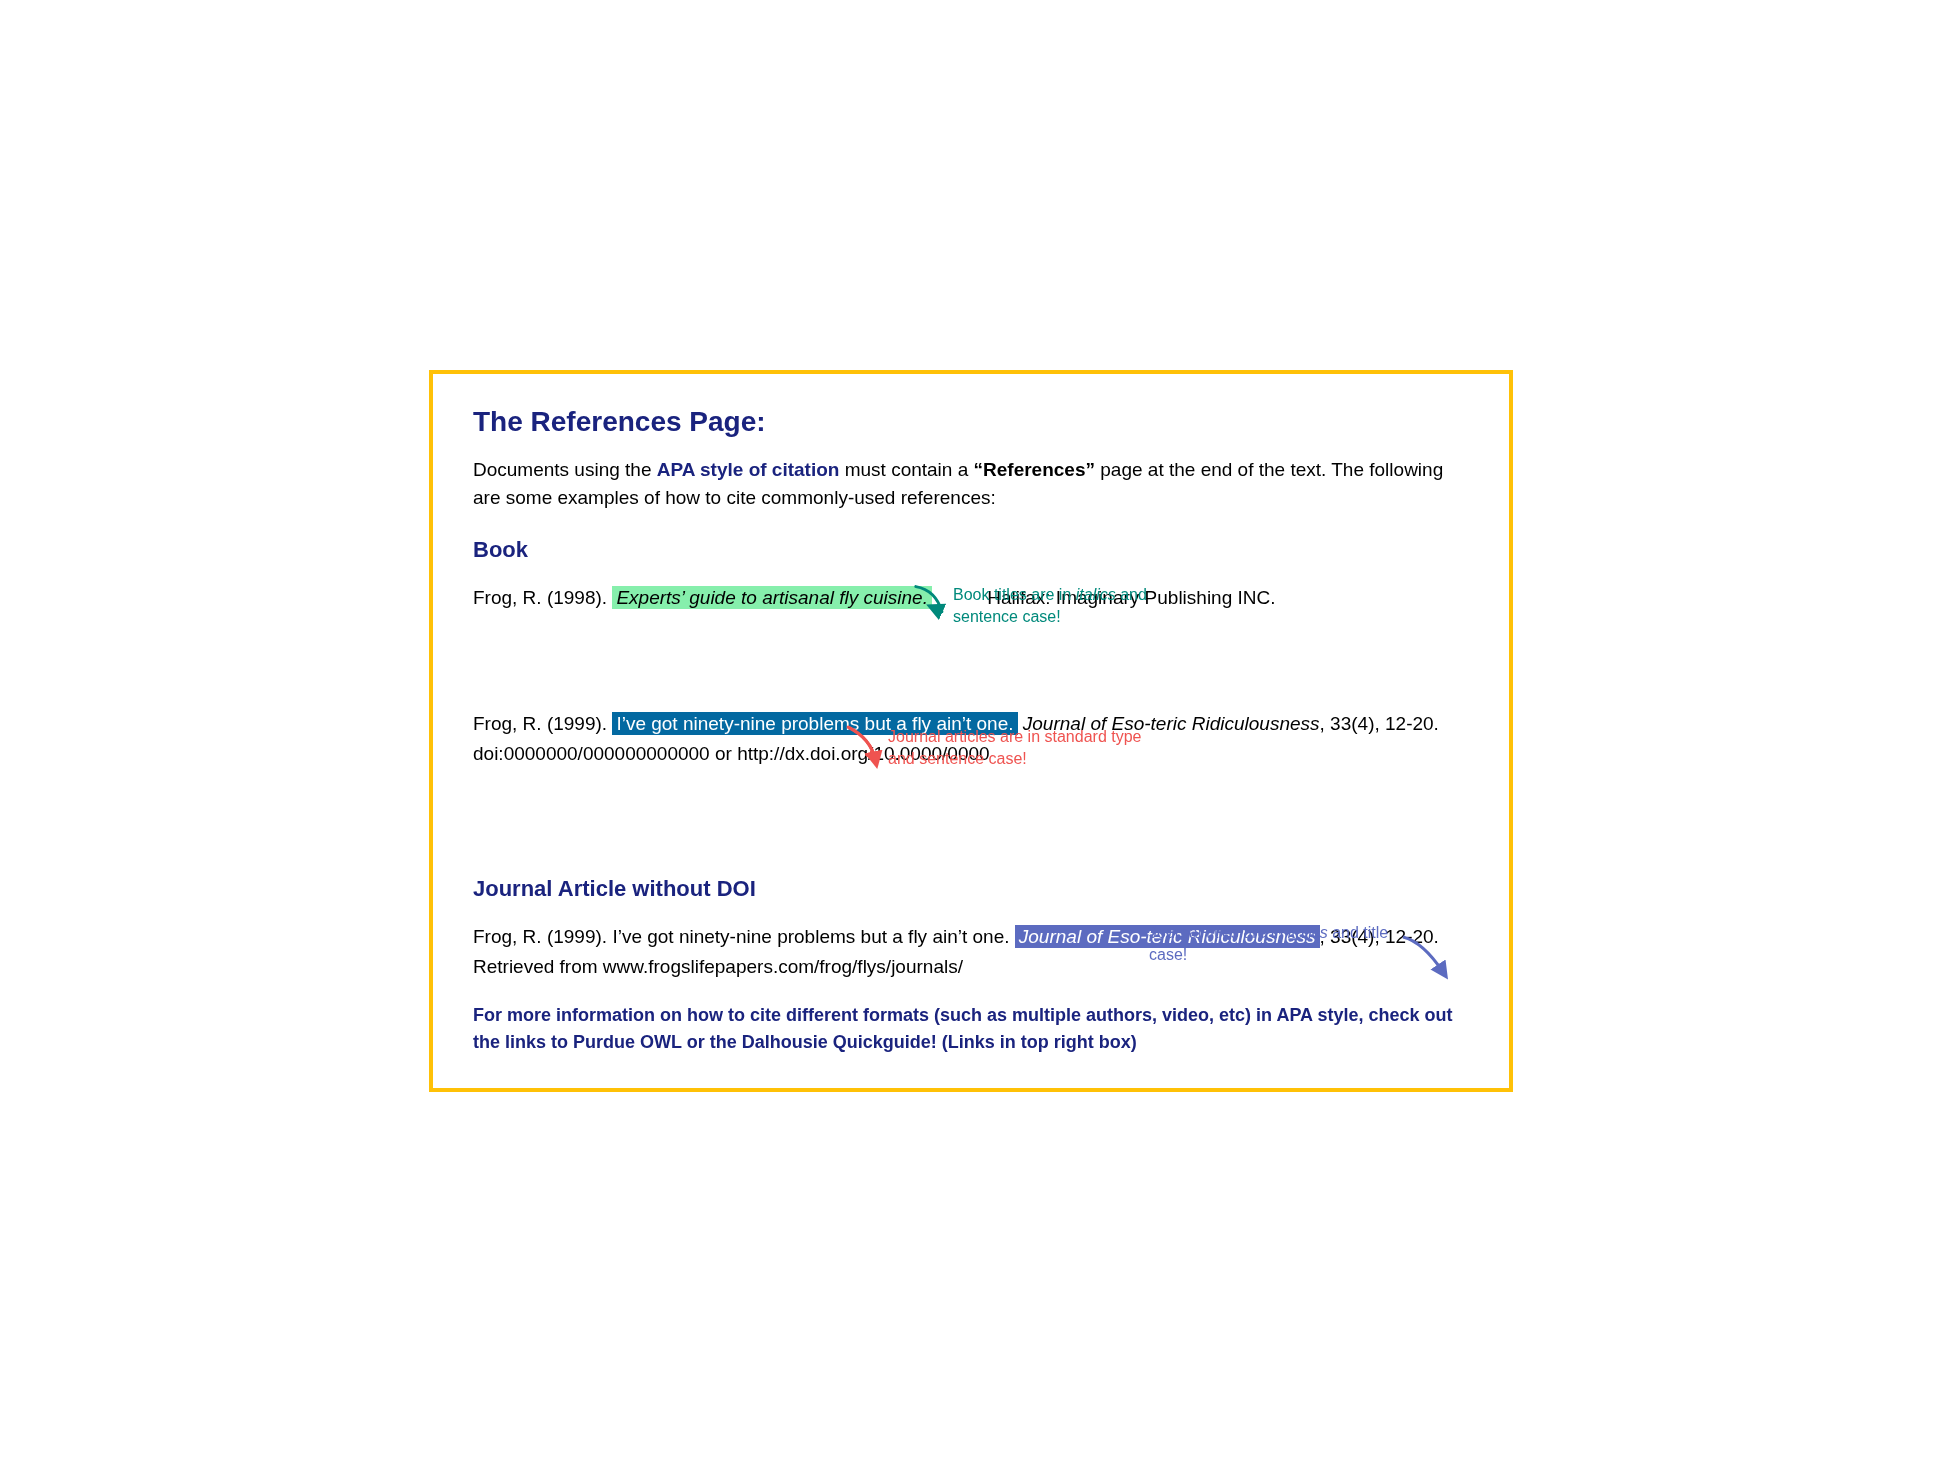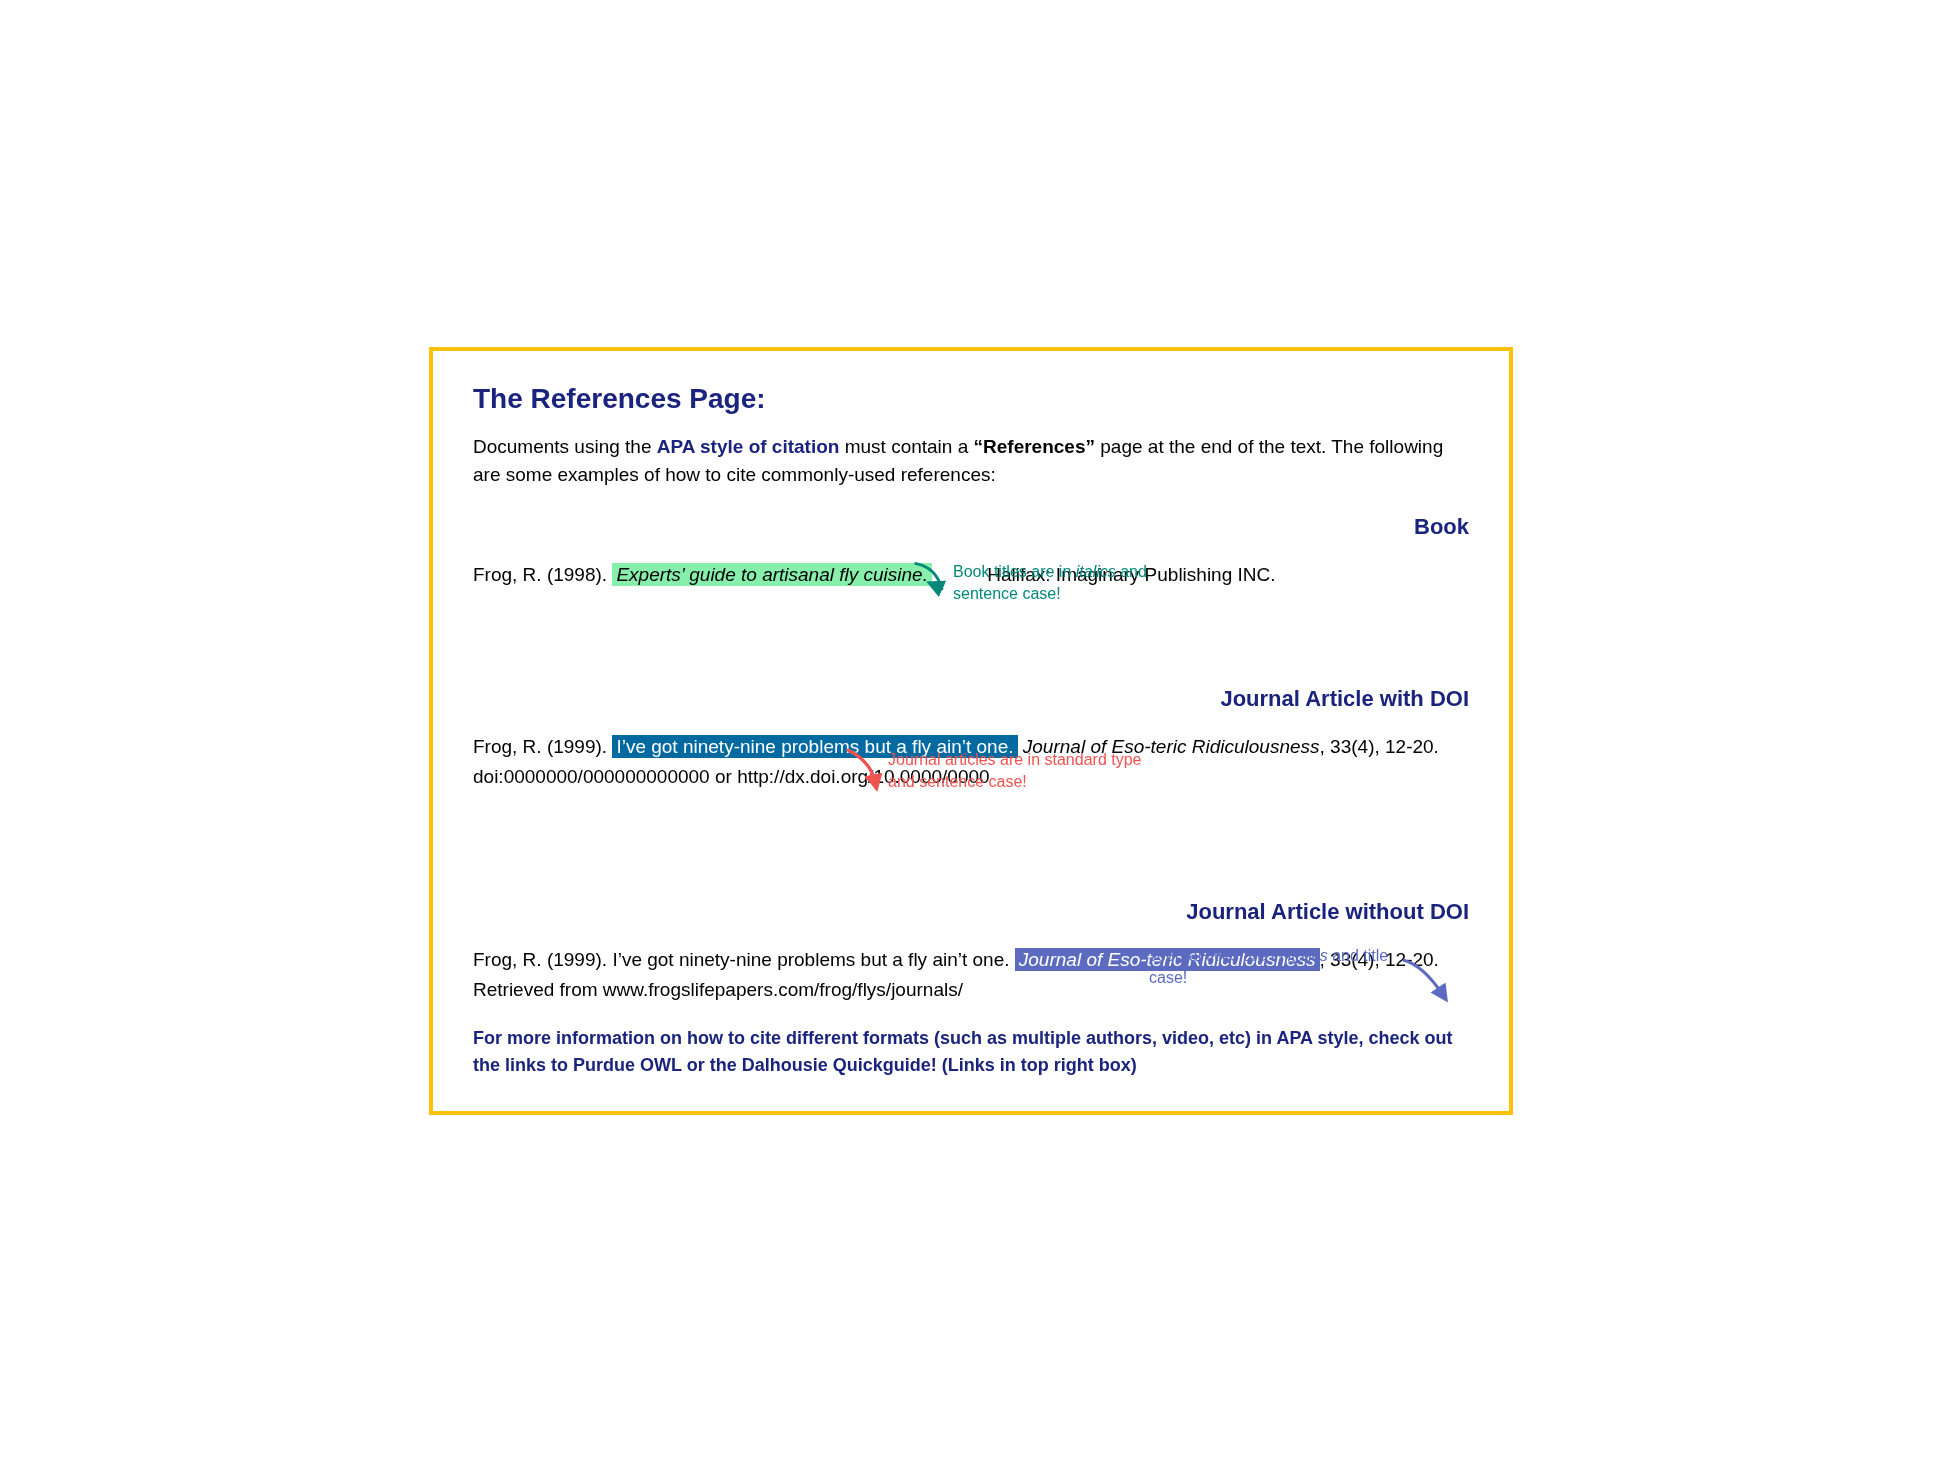--- a/index.html
+++ b/index.html
@@ -46,21 +46,21 @@
 
     .intro-text .bold-black {
       font-weight: bold;
       color: #000;
     }
 
     .section-heading {
       font-size: 22px;
       font-weight: bold;
       color: #1a237e;
-      text-align: right;
+      text-align: left;
       margin-bottom: 20px;
     }
 
     .highlight-teal {
       background-color: #86efac;
       color: #000;
       font-style: italic;
       padding: 1px 4px;
     }
 
@@ -145,21 +145,20 @@
             </marker>
           </defs>
         </svg>
         <div style="color:#00897B; font-size:16px; line-height:1.4; max-width:220px;">
           Book titles are in <em>italics</em> and sentence case!
         </div>
       </div>
     </div>
   </div>
 
-  <div class="section-heading">Journal Article with DOI</div>
 
   <div class="journal-doi-section">
     <div class="ref-entry">
       <span>Frog, R. (1999). </span><span class="highlight-pink">I’ve got ninety-nine problems but a fly ain’t one.</span><span class="journal-italic"> Journal of Eso-teric Ridiculousness</span><span>, 33(4), 12-20.  doi:0000000/000000000000 or http://dx.doi.org/10.0000/0000</span>
     </div>
 
     <div style="position:relative; height: 70px;">
       <div style="position:absolute; left: 360px; top: -50px; display:flex; align-items:flex-start;">
 
         <svg width="55" height="55" viewBox="0 0 55 55" style="transform: scaleX(-1) rotate(-15deg); margin-top:-5px;">

